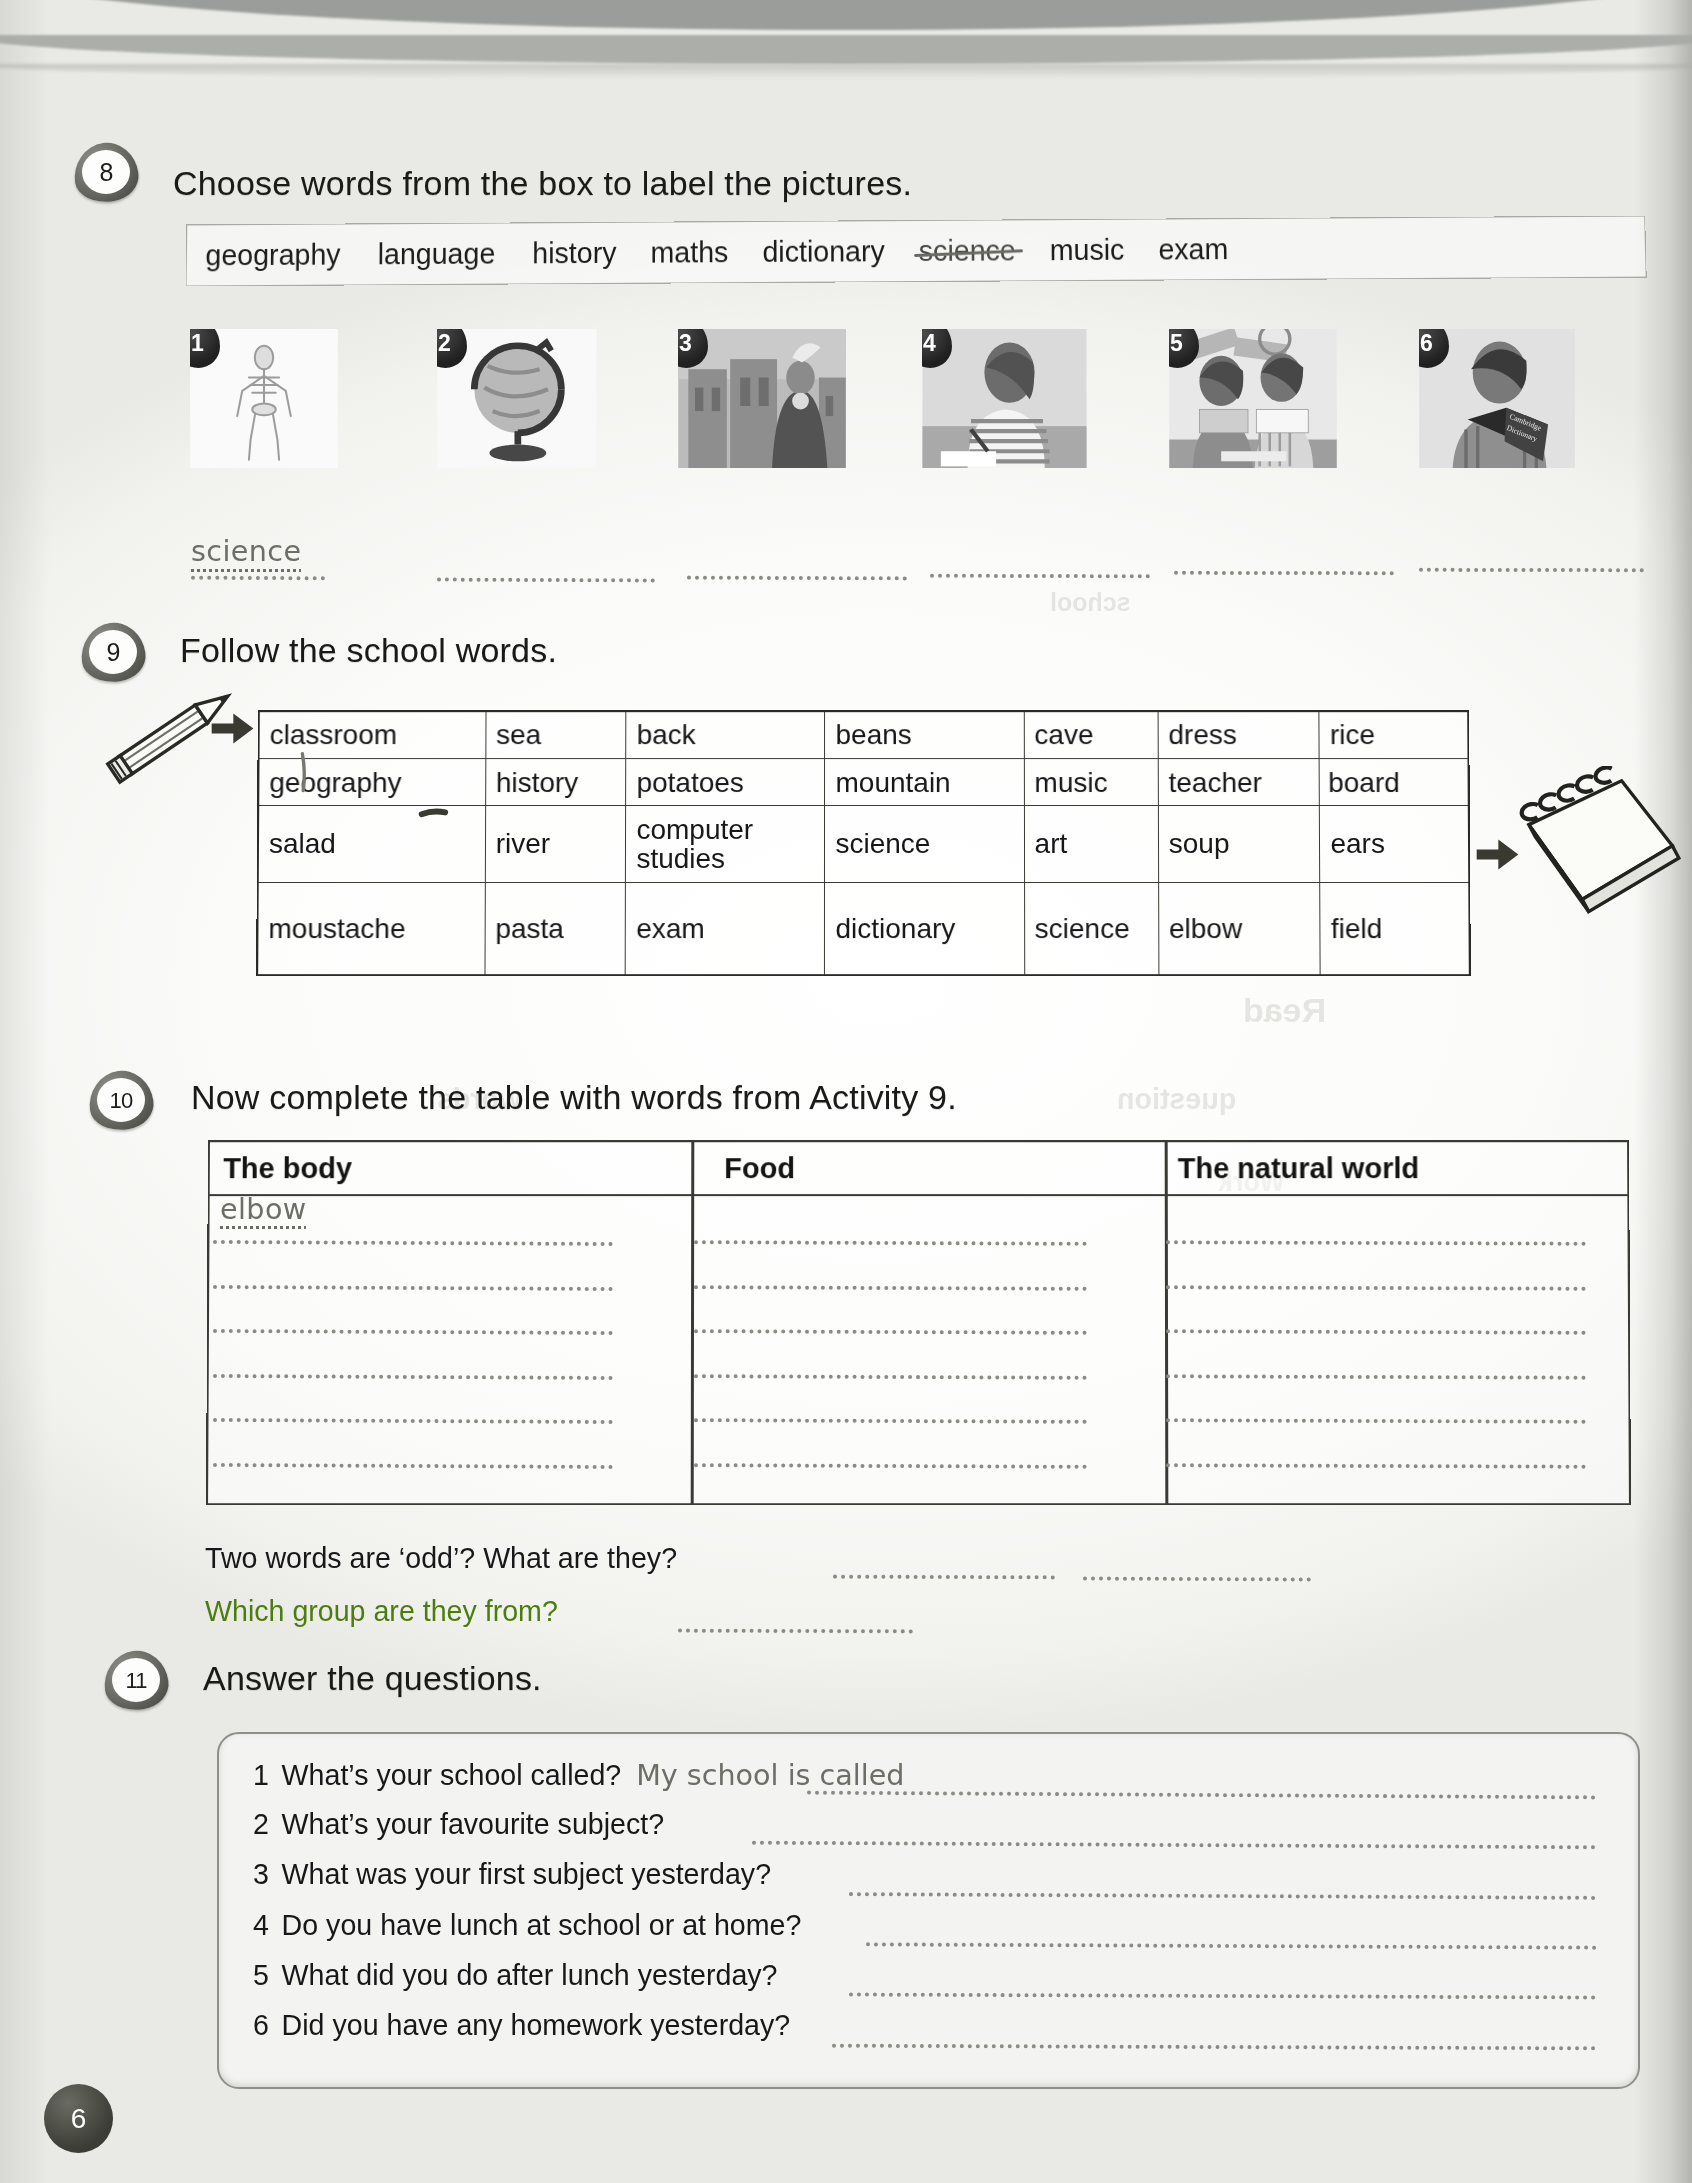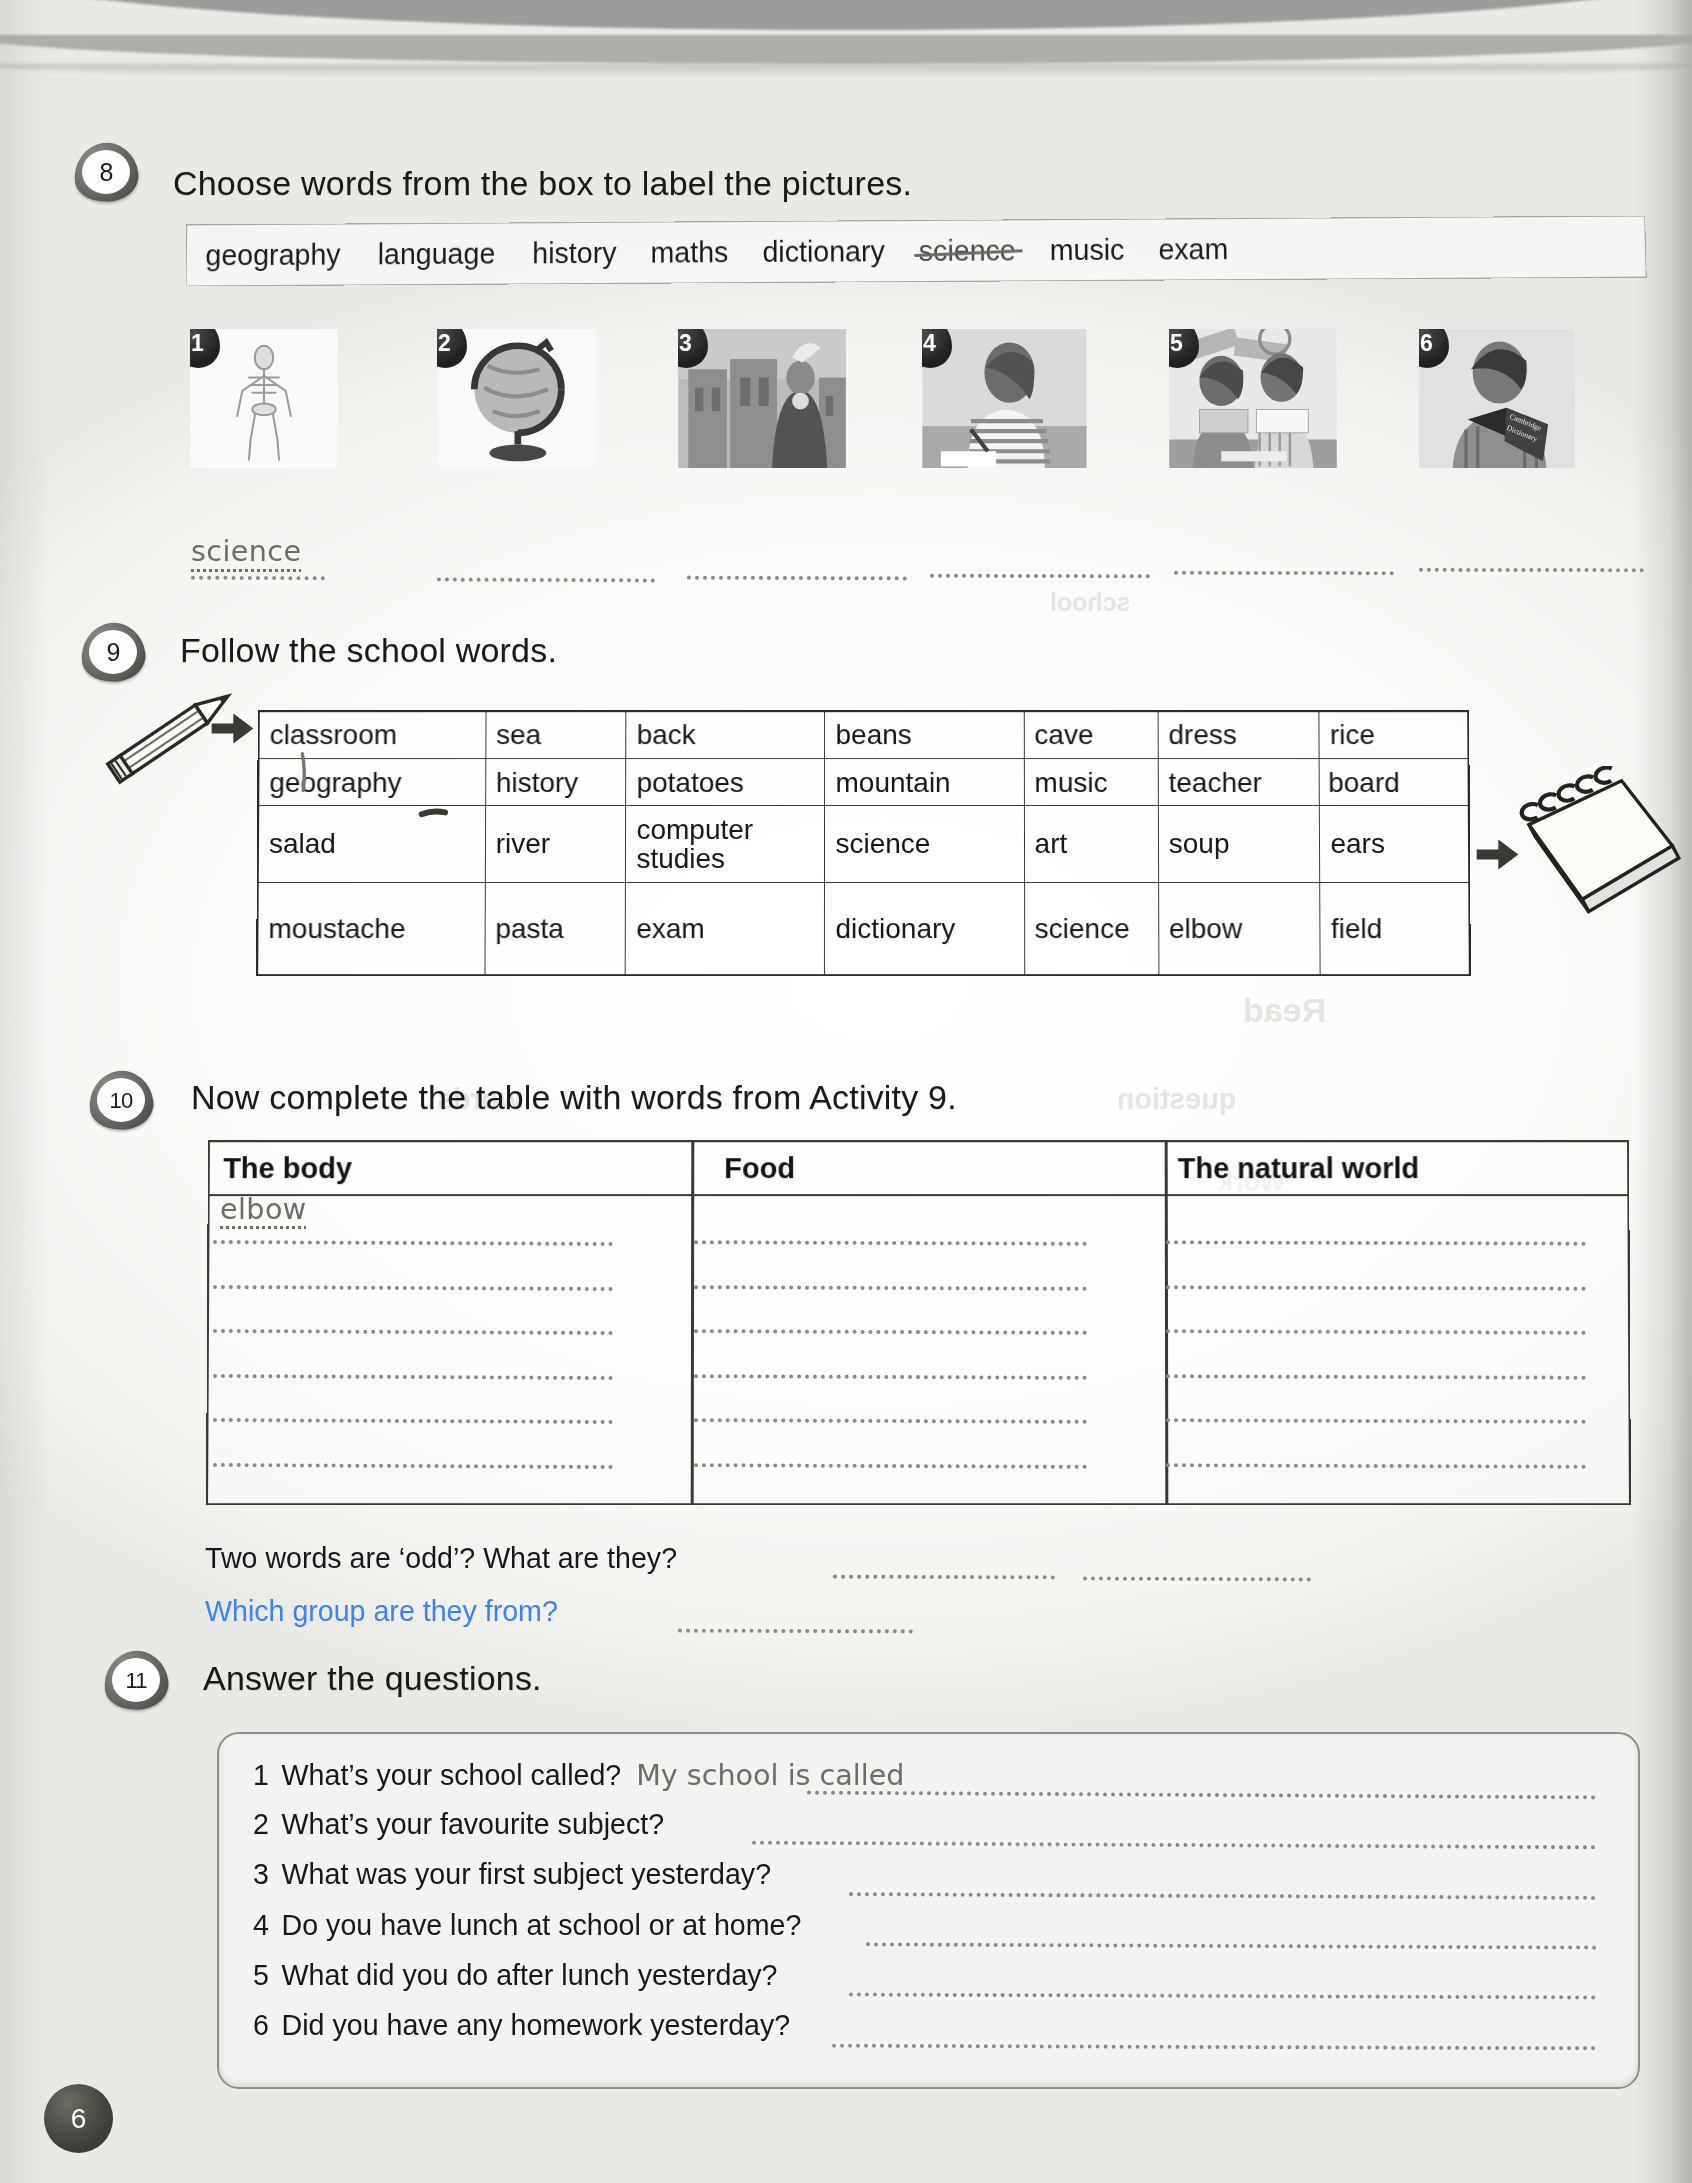--- a/index.html
+++ b/index.html
@@ -493,21 +493,21 @@
       <div class="dots" style="left: 1166px; top: 1419px; width: 420px; transform: rotate(0.2deg);"></div>
       <div class="dots" style="left: 213px; top: 1464px; width: 400px; transform: rotate(0.3deg);"></div>
       <div class="dots" style="left: 694px; top: 1464px; width: 393px; transform: rotate(0.25deg);"></div>
       <div class="dots" style="left: 1166px; top: 1464px; width: 420px; transform: rotate(0.2deg);"></div>
     </div>
 
   <div style="position:absolute;left:205px;top:1542px;font-size:28.6px;color:#18181a;">Two words are ‘odd’? What are they?</div>
   <div class="dots" style="left:833px;top:1575px;width:222px;transform:rotate(.2deg);"></div>
   <div class="dots" style="left:1083px;top:1577px;width:228px;transform:rotate(.25deg);"></div>
 
-  <div style="position:absolute;left:205px;top:1595px;font-size:28.6px;color:#3b82f6;">Which group are they from?</div>
+  <div style="position:absolute;left:205px;top:1595px;font-size:28.6px;color:#4d7c0f;">Which group are they from?</div>
   <div class="dots" style="left:678px;top:1629px;width:235px;transform:rotate(.2deg);"></div>
 
   <div class="act-num" style="left:104px;top:1651px;">
     <div class="blob"></div>
     <div class="inner"></div>
     <span style="font-size:22px;">11</span>
   </div>
   <div class="act-title" style="left:203px;top:1659px;">Answer the questions.</div>
 
   <div id="qbox">

